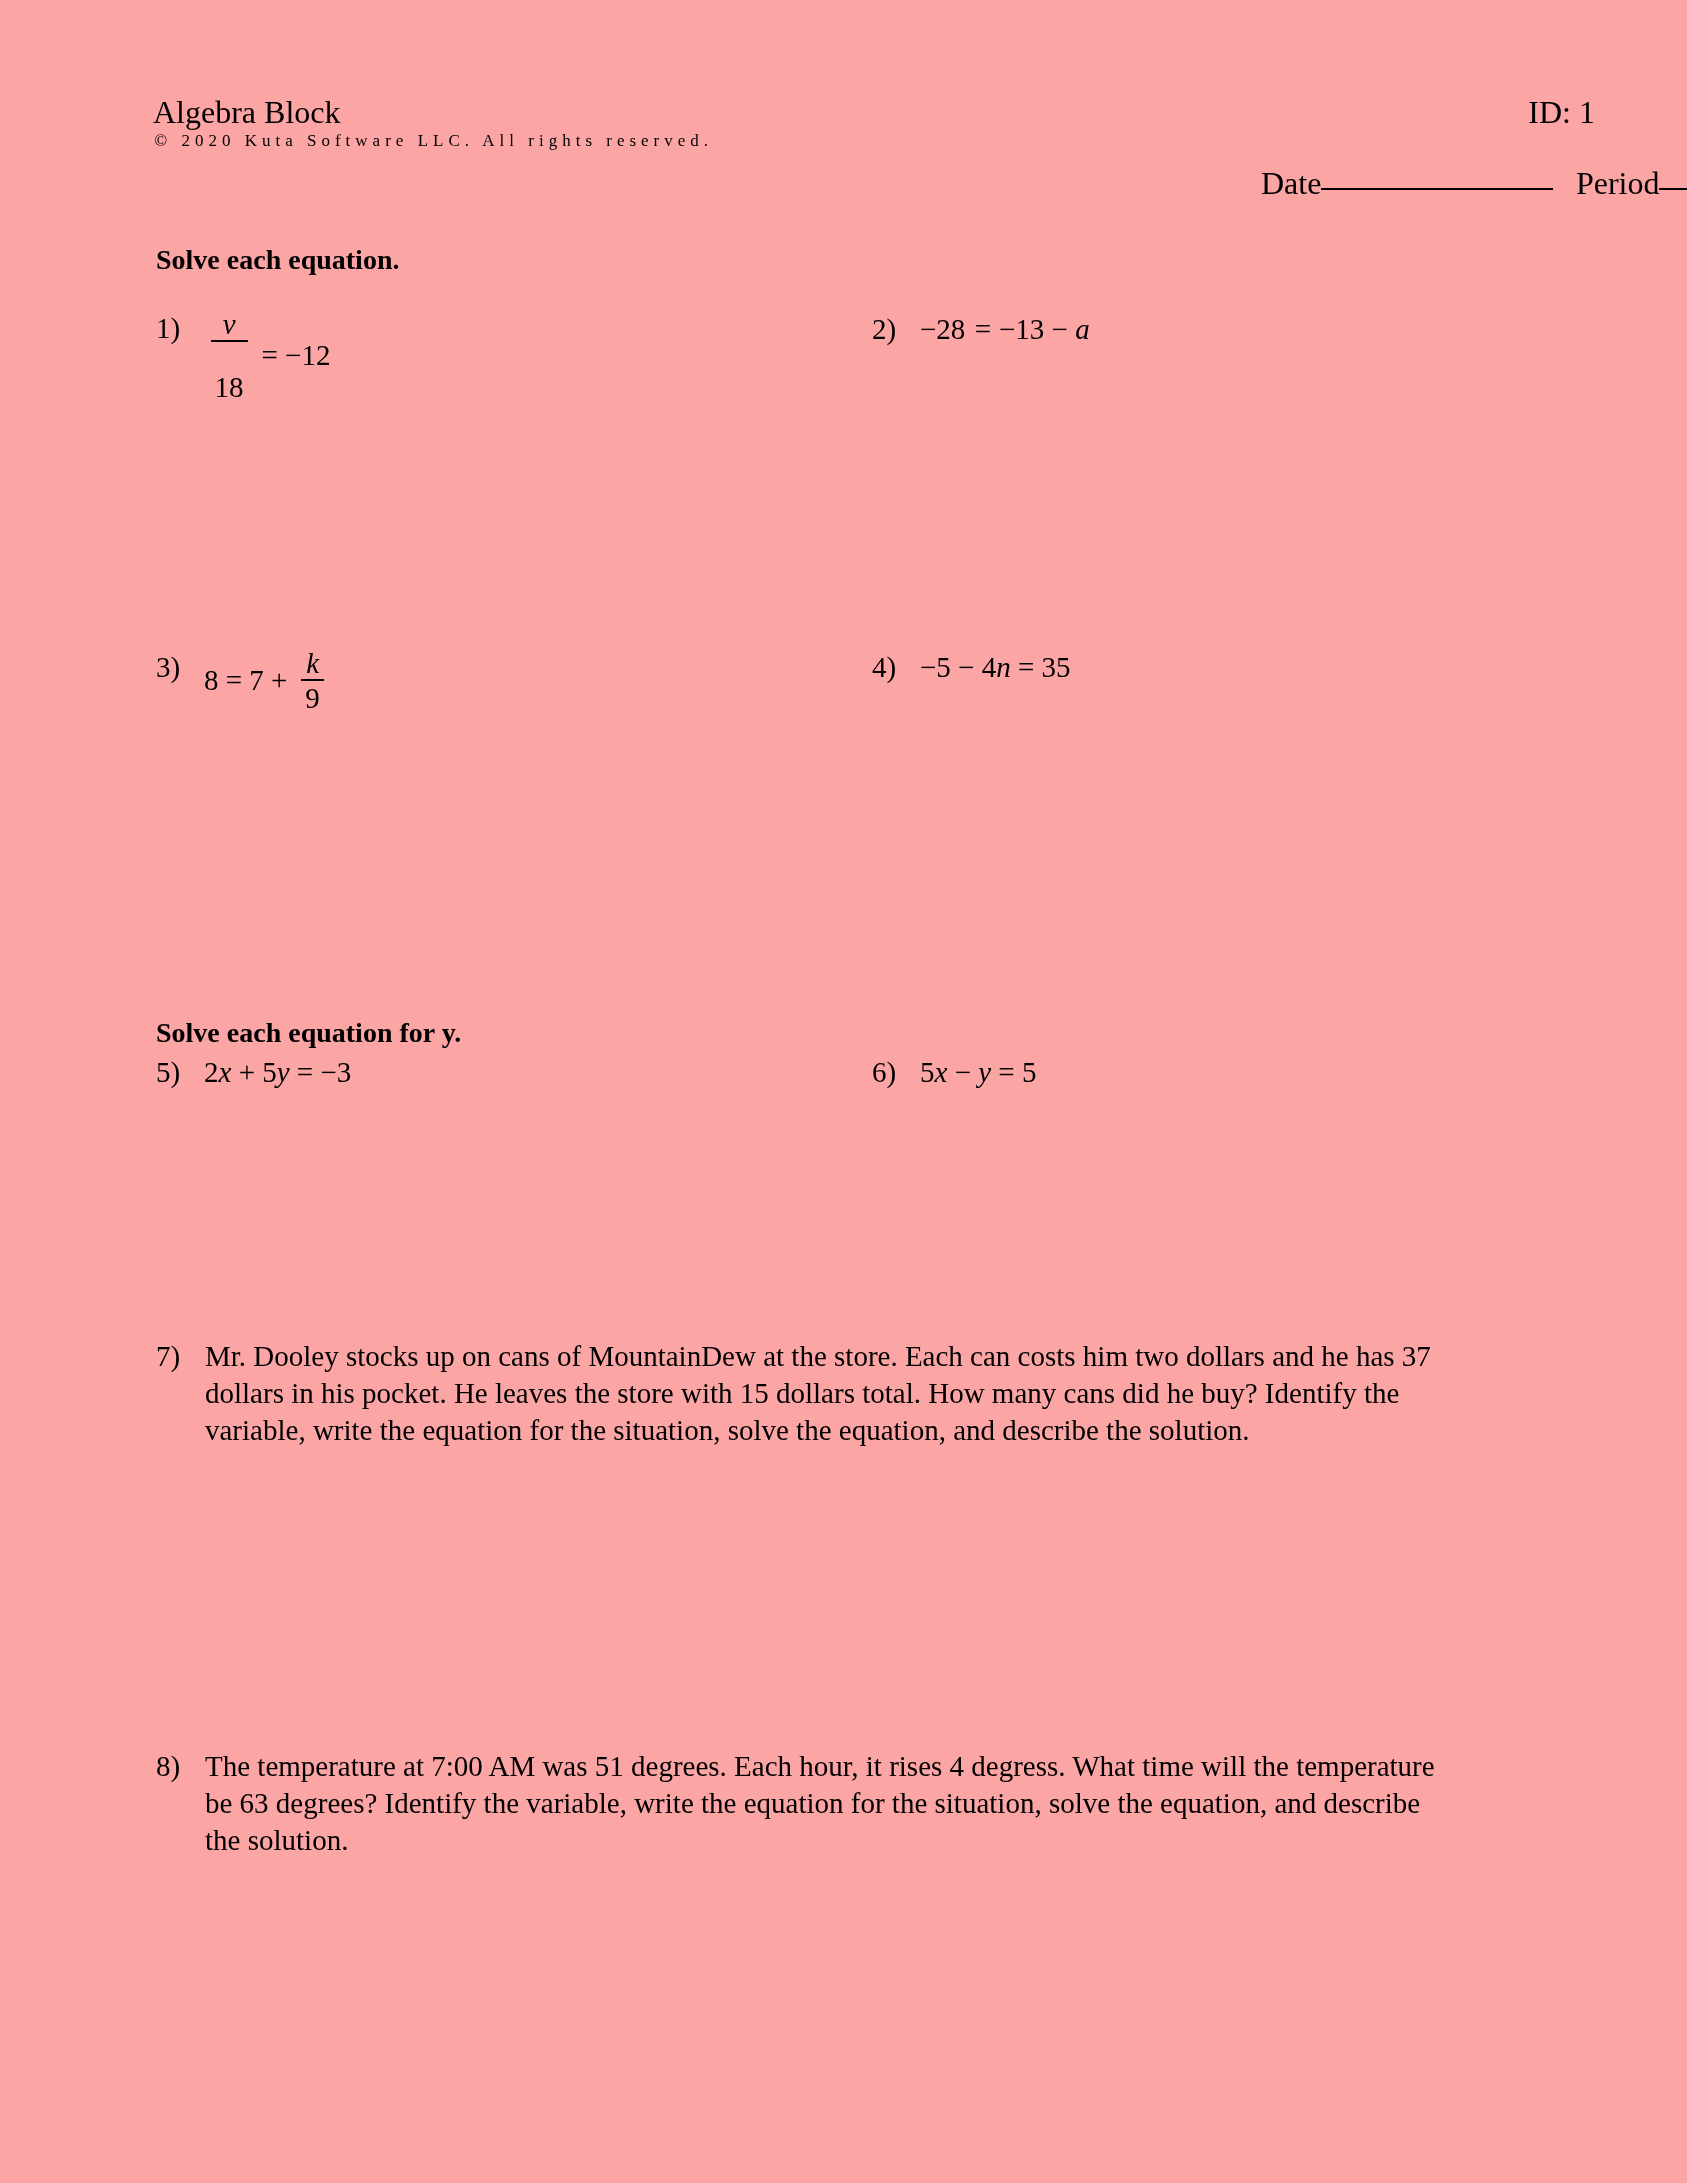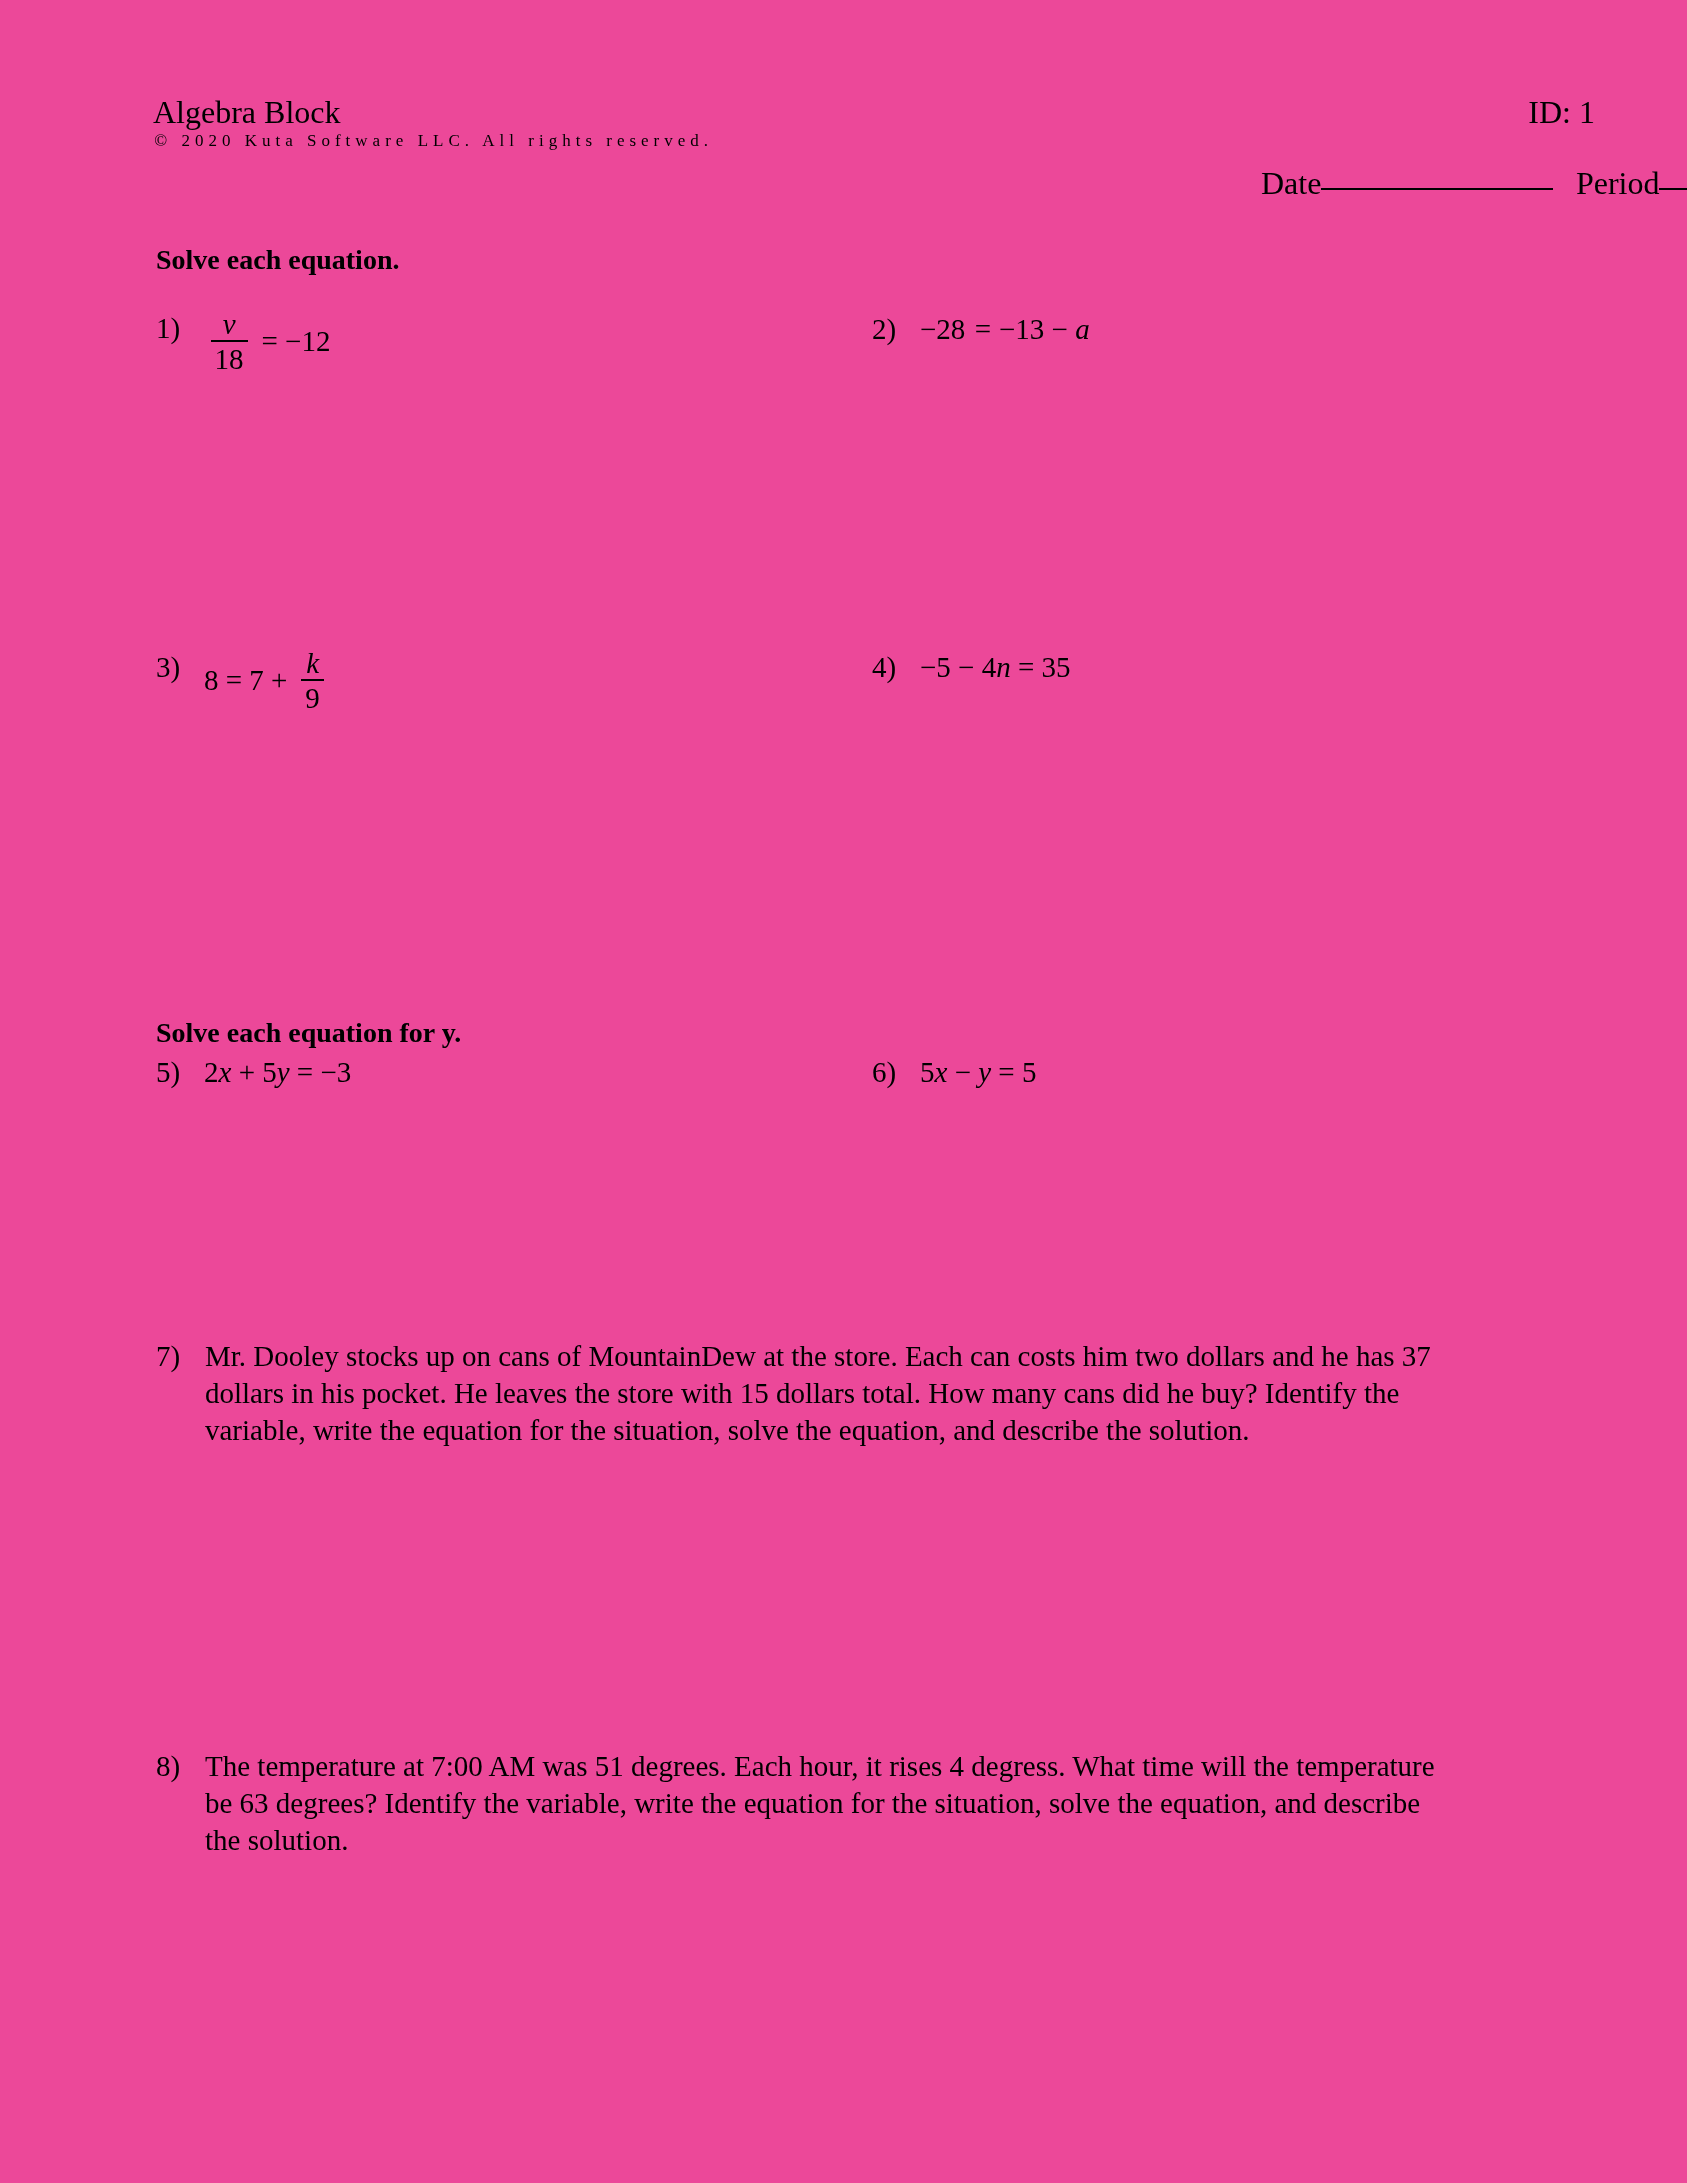--- a/index.html
+++ b/index.html
@@ -15,21 +15,21 @@
     font-family: "Liberation Serif", "DejaVu Serif", serif;
     color: #000000;
     overflow: hidden;
   }
 
   .page {
     position: absolute;
     left: 0; top: 0;
     width: 1687px;
     height: 2183px;
-    background: #ec4899;
+    background: #fca5a5;
   }
 
   
   .hdr {
     position: absolute;
     left: 153px;
     top: 93px;
     width: 1442px;
     height: 126px;
   }
@@ -214,21 +214,21 @@
 
   <div class="section-head" id="sec1">Solve each equation.</div>
 
   <div class="prob" style="left:156px; top:311px;">
     <span class="num">1)</span>
     <span class="body">
       <span class="expr">
         <span class="frac">
           <span class="num-part var" style="min-width: 37px;">v</span>
           <span class="bar" style="width: 37px;"></span>
-          <span class="den-part" style="min-width: 37px;">18</span>
+          <span class="den-part" style="min-width: 37px; margin-top: 28px;">18</span>
         </span>
         <span>= −12</span>
       </span>
     </span>
   </div>
 
   <div class="prob" style="left:872px; top:312px;">
     <span class="num">2)</span>
     <span class="body">
       <span class="expr">

